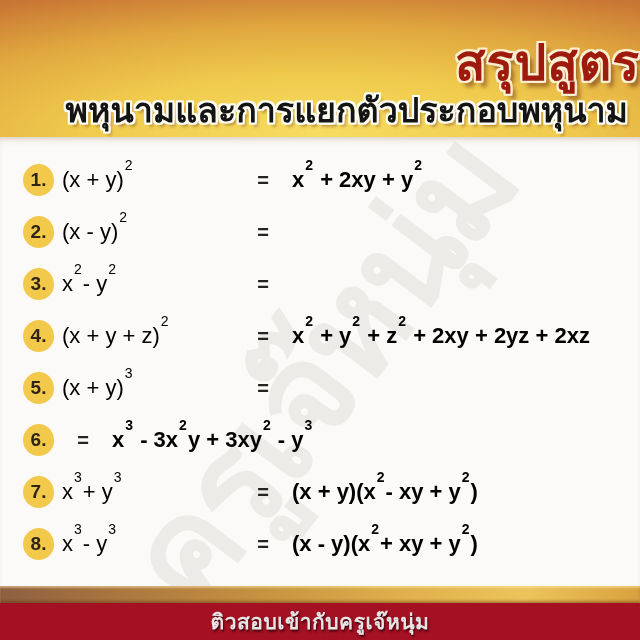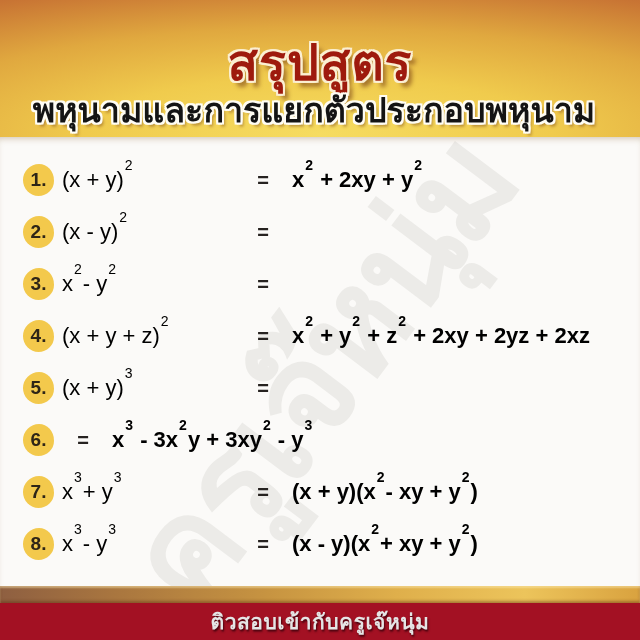--- a/index.html
+++ b/index.html
@@ -14,21 +14,21 @@
     position: relative;
     background: #FBFAF8;
   }
 
   
   .header {
     height: 137px; flex: 0 0 137px;
     background: radial-gradient(130% 150% at 50% 98%,
       #F6DC60 0%, #F0CB4D 28%, #E0A83F 52%, #C97634 74%, #B5552D 92%, #AC4B2B 100%);
     display: flex; flex-direction: column;
-    align-items: center; justify-content: flex-end;
+    align-items: flex-end; justify-content: flex-end;
     padding-bottom: 2px;
   }
   .title {
     margin: 0; line-height: 1.05;
     font-size: 50px; font-weight: bold;
     color: #9E1A0D; letter-spacing: 1px;
     text-shadow:
       -2px -2px 0 #FBEFD2, 2px -2px 0 #FBEFD2,
       -2px  2px 0 #FBEFD2, 2px  2px 0 #FBEFD2,
       -2px  0   0 #FBEFD2, 2px  0   0 #FBEFD2,

